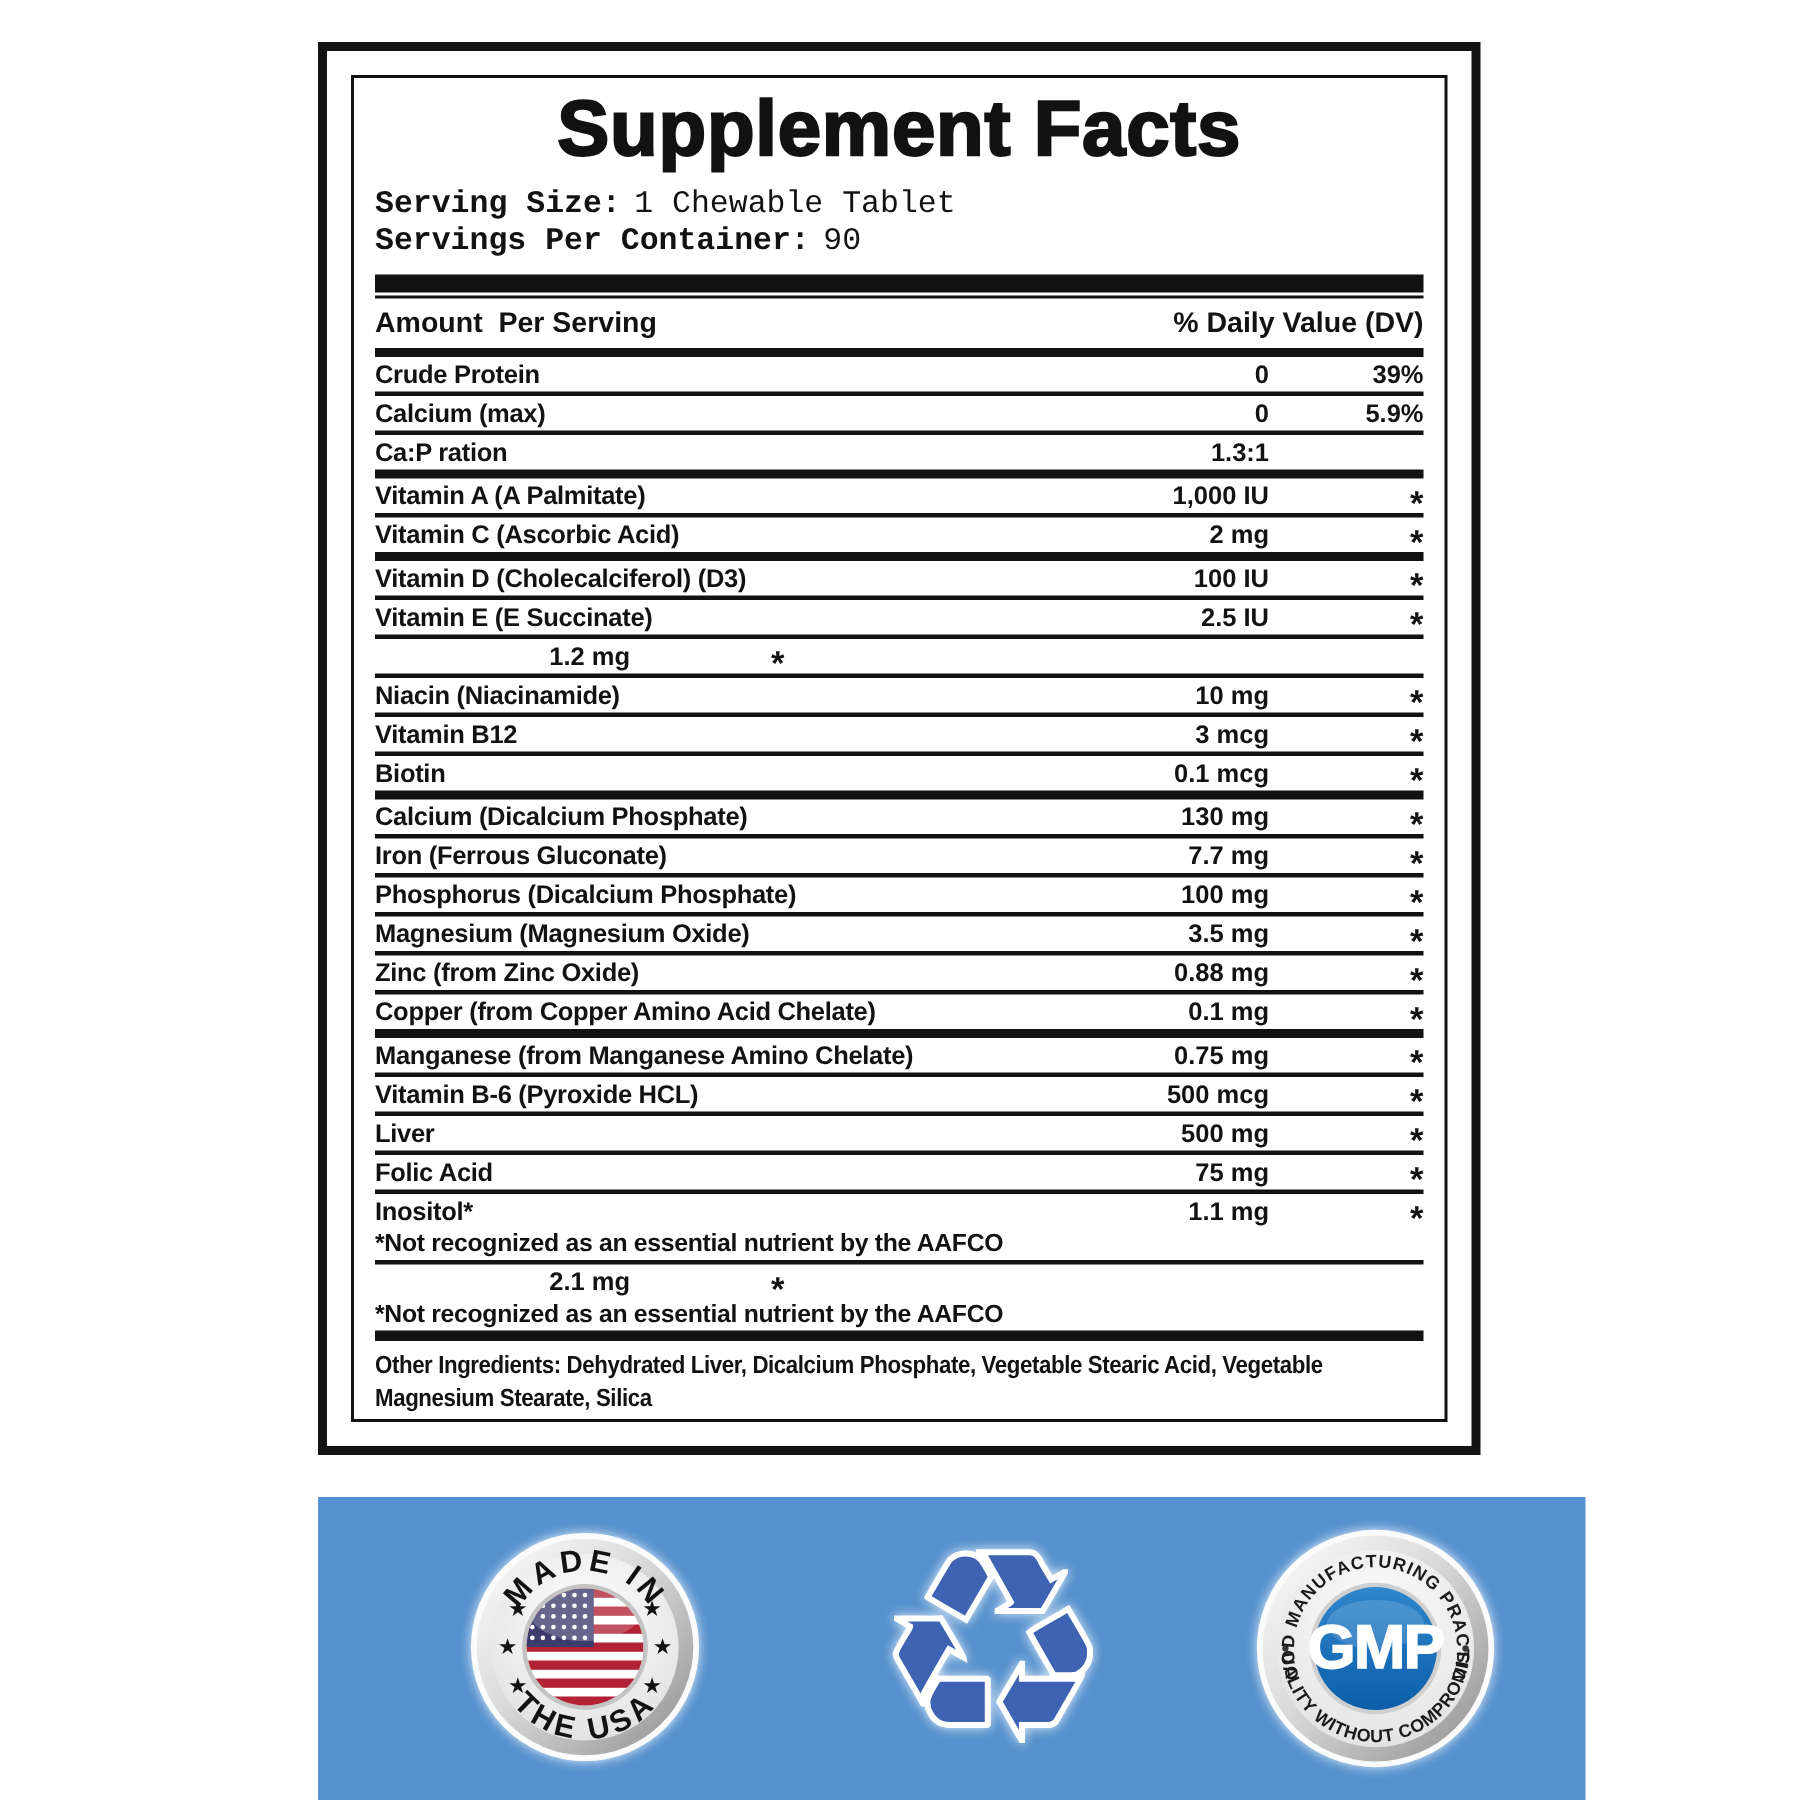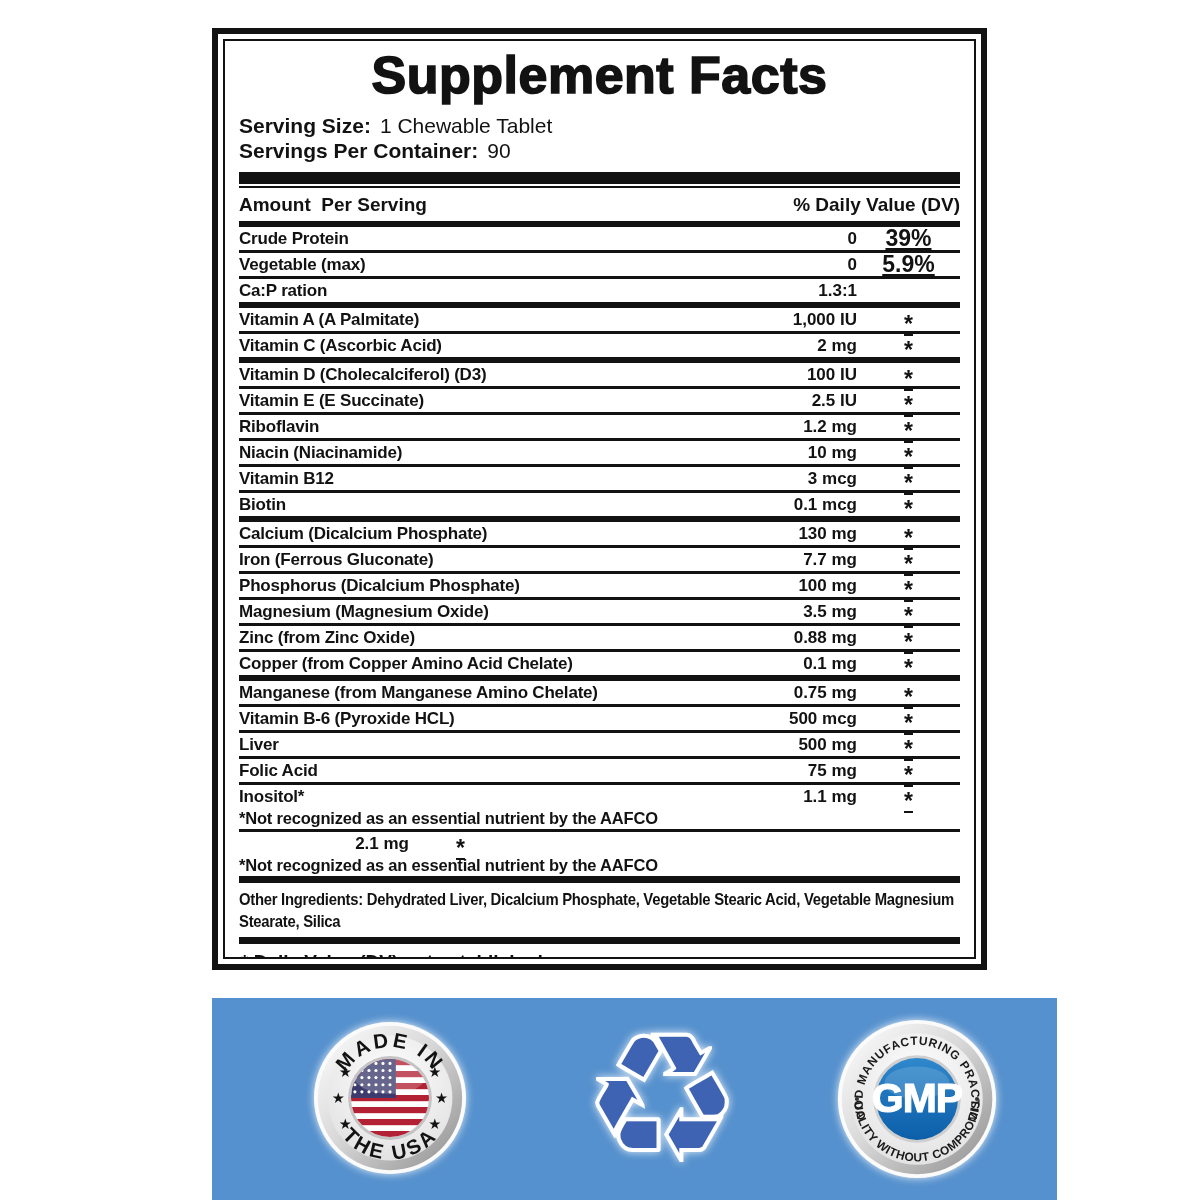--- a/index.html
+++ b/index.html
@@ -1,44 +1,44 @@
 <!DOCTYPE html>
 <html><head>
 <meta charset="utf-8">
 <style>
   html,body{margin:0;padding:0;}
   body{width:1200px;height:1200px;background:#ffffff;font-family:"Liberation Sans",sans-serif;color:#121212;}
   .page{position:relative;width:1200px;height:1200px;overflow:hidden;background:#fff;}
 
   
   .sf-panel{position:absolute;left:212px;top:28px;width:775px;height:942px;
-    border:6px solid #121212;box-sizing:border-box;padding:5px;background:#fff;}
+    border:6px solid #121212;box-sizing:border-box;padding:16px;background:#fff;}
   .sf-inner{border:2px solid #121212;height:100%;box-sizing:border-box;
     padding:0 14px;display:flex;flex-direction:column;overflow:hidden;}
   .sf-title{font-size:52px;font-weight:bold;text-align:center;letter-spacing:0.5px;
     margin:4px 0 6px;-webkit-text-stroke:1.6px #121212;white-space:nowrap;}
-  .serving-block{margin-top:2px;}
+  .serving-block{margin-top:2px;font-family:Liberation Mono, monospace;}
   .serving-line{font-size:21px;font-weight:bold;line-height:25px;white-space:pre;}
   .serving-line .val{font-weight:normal;margin-left:9px;}
   .bar-heavy{height:12px;background:#121212;margin-top:9px;flex:none;}
   .bar-thin{height:2px;background:#121212;margin-top:2px;flex:none;}
   .bar-med{height:6px;background:#121212;flex:none;}
   .bar-med2{height:7px;background:#121212;flex:none;}
   .col-header{display:flex;align-items:center;font-size:19px;font-weight:bold;padding:6px 0 5px;}
   .col-header .left{flex:1;white-space:pre;}
   .col-header .right{text-align:right;}
 
   .rows{flex:none;}
   .row{border-bottom:3px solid #121212;}
   .row.group-end{border-bottom-width:6px;}
   .rows .row:last-child{border-bottom:none;}
   .row .main{display:flex;align-items:center;height:23px;}
   .rname{flex:1;font-size:17px;font-weight:bold;letter-spacing:-0.2px;white-space:nowrap;}
   .ramt{width:170px;text-align:right;font-size:17px;font-weight:bold;white-space:nowrap;}
-  .rdv{width:103px;text-align:center;font-size:23px;font-weight:bold;text-decoration:underline;}
+  .rdv{width:103px;text-align:right;font-size:17px;font-weight:bold;}
   .rdv.ast{font-size:23px;position:relative;top:4px;line-height:0;}
   .row .note{font-size:16.5px;font-weight:bold;height:21px;line-height:21px;letter-spacing:-0.2px;white-space:nowrap;}
 
   .other{font-size:16.5px;font-weight:bold;padding:5px 0 5px;line-height:22px;letter-spacing:-0.3px;
     transform:scaleX(0.9);transform-origin:left top;width:111%;}
   .footnote{font-size:19px;font-weight:bold;padding:7px 0 0 2px;}
 
   
   .band{position:absolute;left:212px;top:998px;width:845px;height:202px;background:#5591CE;}
   .badge{position:absolute;filter:drop-shadow(0 0 4px rgba(255,255,255,0.85));}
@@ -77,21 +77,21 @@
       <div class="rows" id="rows-host">
           <div class="row">
             <div class="main">
               <span class="rname">Crude Protein</span>
               <span class="ramt">0</span>
               <span class="rdv">39%</span>
             </div>
           </div>
           <div class="row">
             <div class="main">
-              <span class="rname">Vegetable (max)</span>
+              <span class="rname">Calcium (max)</span>
               <span class="ramt">0</span>
               <span class="rdv">5.9%</span>
             </div>
           </div>
           <div class="row group-end">
             <div class="main">
               <span class="rname">Ca:P ration</span>
               <span class="ramt">1.3:1</span>
               <span class="rdv"></span>
             </div>
@@ -119,21 +119,20 @@
           </div>
           <div class="row">
             <div class="main">
               <span class="rname">Vitamin E (E Succinate)</span>
               <span class="ramt">2.5 IU</span>
               <span class="rdv ast">*</span>
             </div>
           </div>
           <div class="row">
             <div class="main">
-              <span class="rname">Riboflavin</span>
               <span class="ramt">1.2 mg</span>
               <span class="rdv ast">*</span>
             </div>
           </div>
           <div class="row">
             <div class="main">
               <span class="rname">Niacin (Niacinamide)</span>
               <span class="ramt">10 mg</span>
               <span class="rdv ast">*</span>
             </div>

